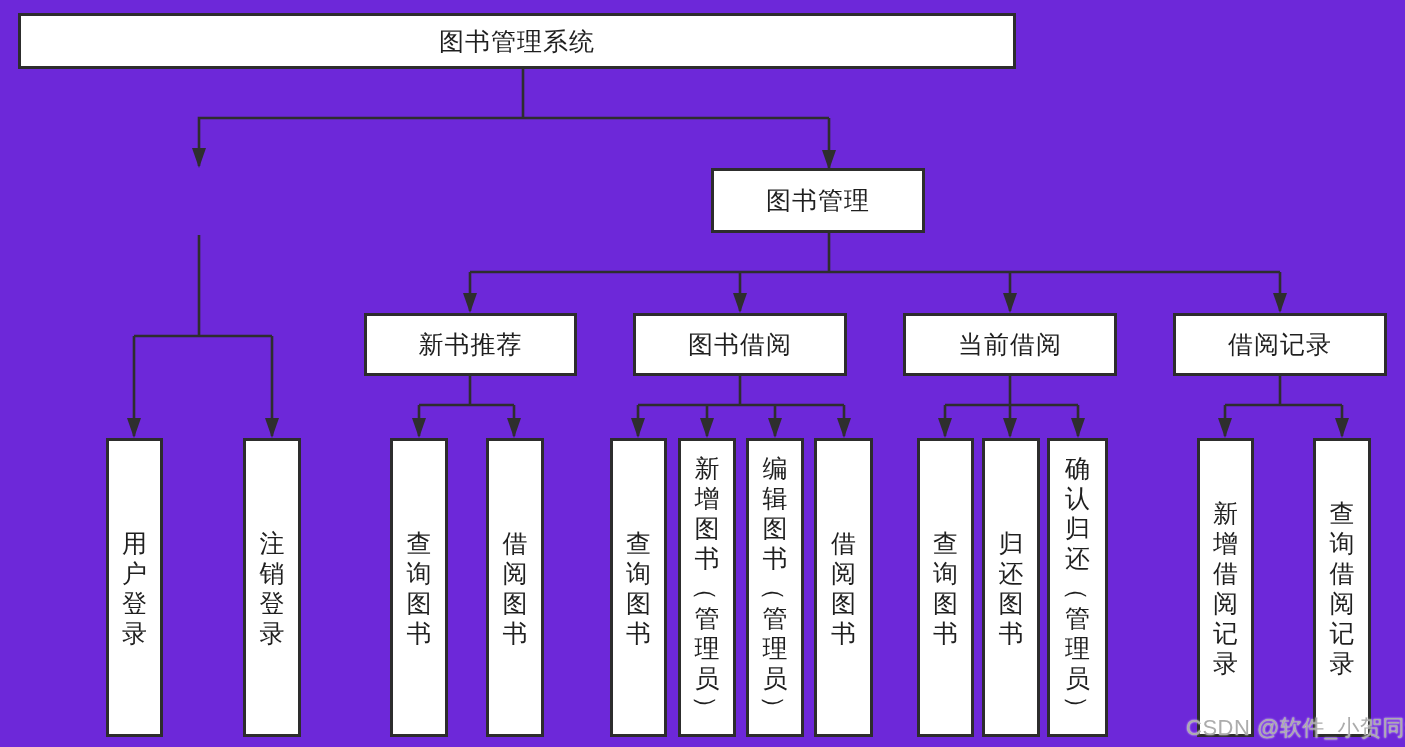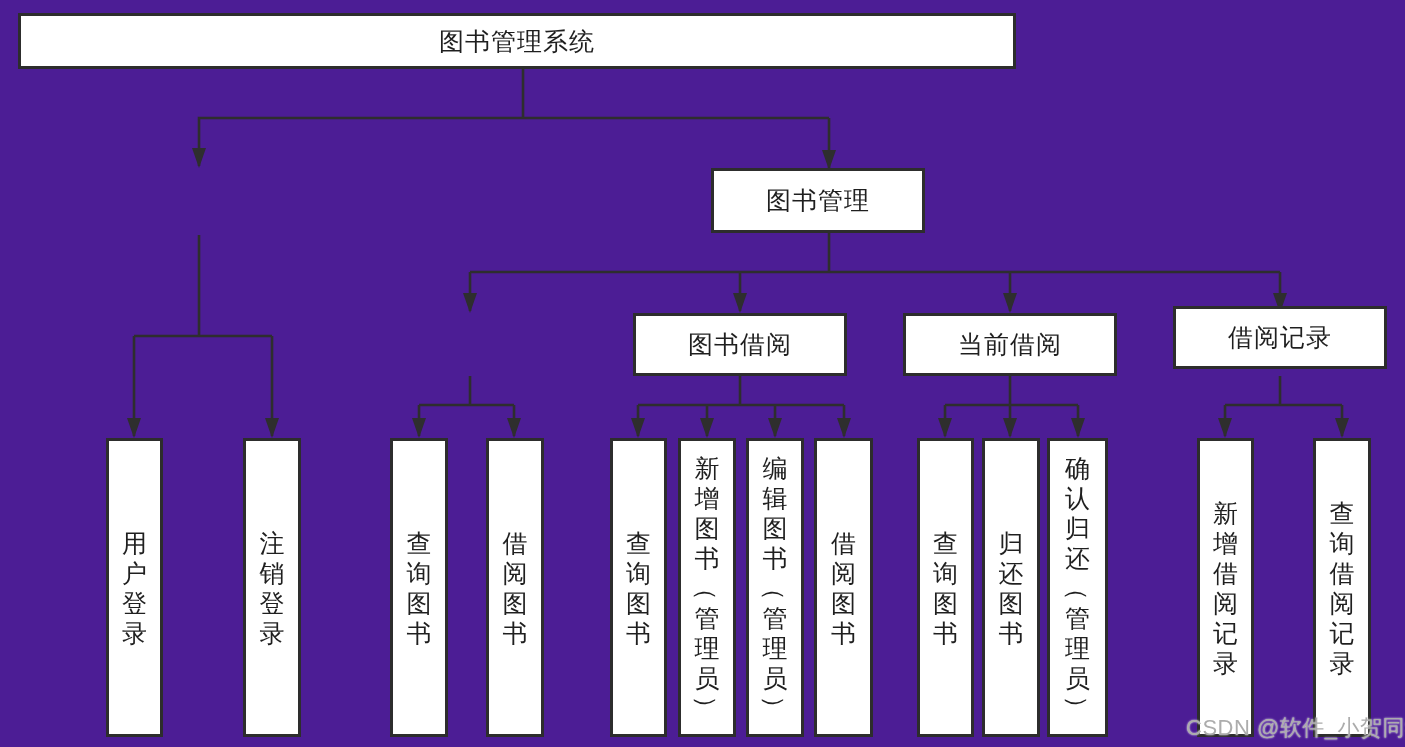--- a/index.html
+++ b/index.html
@@ -1,20 +1,20 @@
 <!DOCTYPE html>
 <html><head>
 <meta charset="utf-8">
 <style>
   html, body { margin: 0; padding: 0; background: #ffffff; }
   .stage {
     position: relative;
     width: 1405px;
     height: 747px;
-    background: #4c1d95;
+    background: #6d28d9;
     font-family: "Liberation Sans", "DejaVu Sans", sans-serif;
     color: #1f1f1f;
     overflow: hidden;
   }
   .connectors {
     position: absolute;
     left: 0; top: 0;
     width: 1405px; height: 747px;
   }
   .connectors path {
@@ -112,23 +112,24 @@
       <path d="M1280,376 V405 M1225,405 H1342 M1225,405 V436 M1342,405 V436"></path>
       <polygon points="1218,418 1232,418 1225,438"></polygon>
       <polygon points="1335,418 1349,418 1342,438"></polygon>
     </g>
   </svg>
 
   <div class="box" style="left:18px; top:13px; width:998px; height:56px;">图书管理系统</div>
 
   <div class="box" style="left:711px; top:168px; width:214px; height:65px;">图书管理</div>
 
+  <div class="box" style="left:364px; top:313px; width:213px; height:63px;">新书推荐</div>
   <div class="box" style="left:633px; top:313px; width:214px; height:63px;">图书借阅</div>
   <div class="box" style="left:903px; top:313px; width:214px; height:63px;">当前借阅</div>
-  <div class="box" style="left:1173px; top:306px; width:214px; height:63px;">借阅记录</div>
+  <div class="box" style="left:1173px; top:313px; width:214px; height:63px;">借阅记录</div>
 
   <div class="box leaf" style="left:106px; top:438px; width:57px; height:299px;">
       <span>用</span>
       <span>户</span>
       <span>登</span>
       <span>录</span>
     </div>
   <div class="box leaf" style="left:243px; top:438px; width:58px; height:299px;">
       <span>注</span>
       <span>销</span>

